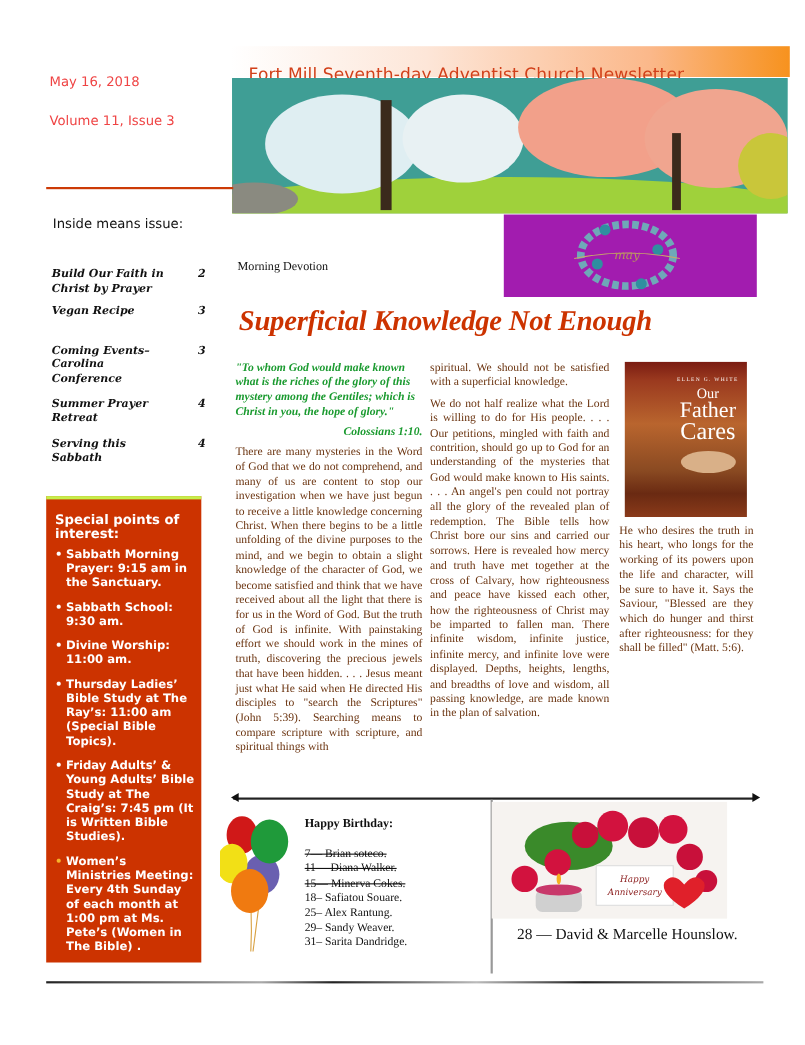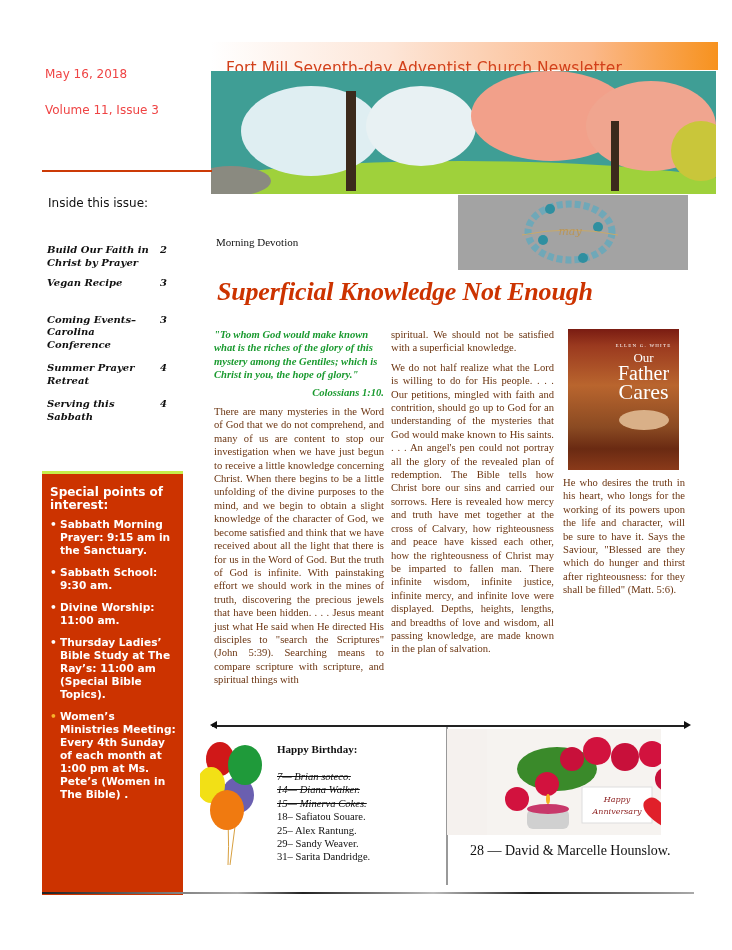--- a/index.html
+++ b/index.html
@@ -25,40 +25,40 @@
       left: 45px; color: #ef4444; font-family: "DejaVu Sans", sans-serif; font-size: 12px;
     }
     .issue-date { top: 67px; }
     .issue-vol { top: 75px; margin-top: 28px; }
 
     .rule-left { left: 42px; top: 170px; width: 170px; height: 2px; background: #cc3a06; }
 
     .inside-title { left: 48px; top: 196px; font-size: 12px; color: #111; font-family: "DejaVu Sans", sans-serif; }
 
     .toc { left: 47px; top: 244px; width: 140px; }
-    .toc-item { display: flex; align-items: flex-start;
+    .toc-item { display: flex; justify-content: space-between; align-items: flex-start;
       font-family: "DejaVu Serif", serif; font-style: italic; font-weight: bold; font-size: 10px; color: #111; line-height: 12.5px; }
     .toc-item .num { width: 10px; text-align: right; }
     .toc-item .lbl { width: 110px; }
 
     
     .points {
-      left: 42px; top: 471px; width: 141px; height: 424px; background: #cc3300;
+      left: 42px; top: 451px; width: 141px; height: 424px; background: #cc3300;
       border-top: 3px solid #c6ef4b; color: #fff; padding: 12px 6px 0 8px;
       font-family: "DejaVu Sans", sans-serif; font-weight: bold;
     }
     .points-title { font-size: 12px; line-height: 13px; margin-bottom: 6px; }
     .points ul { list-style: none; }
     .points li { font-size: 10.6px; line-height: 13px; margin-bottom: 9px; padding-left: 10px; position: relative; }
     .points li::before { content: "•"; position: absolute; left: 0; top: 0; color: #fff; }
     .points li.gold::before { color: #f7b32b; }
 
     
     .morning { left: 216px; top: 236px; font-family: "Liberation Serif", serif; font-size: 11px; color: #111; }
-    .may-img { left: 458px; top: 195px; width: 230px; height: 75px; background: #a3a3a3; }
+    .may-img { left: 458px; top: 195px; width: 230px; height: 75px; background: #a21caf; }
 
     .headline { left: 217px; top: 277px; font-family: "Liberation Serif", serif; font-style: italic; font-weight: bold;
       font-size: 26px; color: #cc3300; letter-spacing: -0.2px; }
 
     .col { font-family: "Liberation Serif", serif; font-size: 10.6px; line-height: 13.4px; color: #6b3410; text-align: justify; }
     .col1 { left: 214px; top: 328px; width: 170px; }
     .col2 { left: 391px; top: 328px; width: 163px; }
     .col3 { left: 563px; top: 476px; width: 122px; }
     .quote { color: #1a9a2f; font-style: italic; font-weight: bold; line-height: 13.4px; text-align: left; }
     .quote-ref { color: #1a9a2f; font-style: italic; font-weight: bold; text-align: right; margin-top: 4px; margin-bottom: 6px; }
@@ -76,23 +76,23 @@
     
     .arrow-line { left: 212px; top: 725px; width: 474px; height: 1.5px; background: #222; }
     .arrow-left { left: 210px; top: 721px; width: 0; height: 0; border-top: 4.5px solid transparent; border-bottom: 4.5px solid transparent; border-right: 7px solid #111; }
     .arrow-right { left: 684px; top: 721px; width: 0; height: 0; border-top: 4.5px solid transparent; border-bottom: 4.5px solid transparent; border-left: 7px solid #111; }
     .vdivider { left: 446px; top: 727px; width: 1.5px; height: 158px; background: #999; }
 
     .balloons { left: 200px; top: 737px; width: 70px; height: 130px; }
 
     .bday-title { left: 277px; top: 743px; font-family: "Liberation Serif", serif; font-weight: bold; font-size: 11px; color: #111; }
     .bday-list { left: 277px; top: 770px; font-family: "Liberation Serif", serif; font-size: 10.6px; color: #111; line-height: 13.4px; }
-    .bday-list .struck { text-decoration: line-through; font-style: italic; }
-
-    .anniv-img { left: 447px; top: 729px; width: 214px; height: 106px; background: #f5f1ee; overflow: hidden; padding-left: 40px; }
+    .bday-list .struck { text-decoration: line-through; }
+
+    .anniv-img { left: 447px; top: 729px; width: 214px; height: 106px; background: #f5f1ee; overflow: hidden; }
     .anniv-text { left: 470px; top: 843px; font-family: "Liberation Serif", serif; font-size: 14px; color: #111; }
 
     .bottom-rule { left: 42px; top: 892px; width: 652px; height: 1.5px; background: linear-gradient(to right, #222 0%, #aaa 30%, #222 40%, #bbb 60%, #222 75%, #aaa 100%); }
   </style>
 </head>
 <body>
 
 <div class="abs masthead">Fort Mill Seventh-day Adventist Church Newsletter</div>
 <div class="abs banner">
   <svg width="505" height="123" viewBox="0 0 505 123">
@@ -105,21 +105,21 @@
     <ellipse cx="490" cy="80" rx="30" ry="30" fill="#c9c63a"></ellipse>
     <rect x="135" y="20" width="10" height="100" fill="#3b2a1c"></rect>
     <rect x="400" y="50" width="8" height="70" fill="#3b2a1c"></rect>
     <ellipse cx="20" cy="110" rx="40" ry="15" fill="#8a8a80"></ellipse>
   </svg>
 </div>
 <div class="abs issue-date">May 16, 2018</div>
 <div class="abs issue-vol">Volume 11, Issue 3</div>
 <div class="abs rule-left"></div>
 
-<div class="abs inside-title">Inside this issue:</div>
+<div class="abs inside-title">Inside means issue:</div>
 <div class="abs toc">
   <div class="toc-item" style="margin-bottom:8px;">
     <span class="lbl">Build Our Faith in Christ by Prayer</span>
     <span class="num">2</span>
   </div>
   <div class="toc-item" style="margin-bottom:24px;">
     <span class="lbl">Vegan Recipe</span>
     <span class="num">3</span>
   </div>
   <div class="toc-item" style="margin-bottom:11px;">
@@ -136,20 +136,21 @@
   </div>
 </div>
 
 <div class="abs points">
   <div class="points-title">Special points of interest:</div>
   <ul>
     <li>Sabbath Morning Prayer: 9:15 am in the Sanctuary.</li>
     <li>Sabbath School: 9:30 am.</li>
     <li>Divine Worship: 11:00 am.</li>
     <li>Thursday Ladies’ Bible Study at The Ray’s: 11:00 am (Special Bible Topics).</li>
+    <li>Friday Adults’ &amp; Young Adults’ Bible Study at The Craig’s:  7:45 pm (It is Written Bible Studies).</li>
     <li class="gold">Women’s Ministries Meeting: Every 4th Sunday of each month at 1:00 pm at Ms. Pete’s (Women in The Bible) .</li>
   </ul>
 </div>
 
 <div class="abs morning">Morning Devotion</div>
 <div class="abs may-img">
   <svg width="230" height="75" viewBox="0 0 230 75">
     <ellipse cx="112" cy="37" rx="42" ry="28" fill="none" stroke="#6fa8b8" stroke-width="7" stroke-dasharray="6 3"></ellipse>
     <circle cx="92" cy="14" r="5" fill="#2f8fa0"></circle>
     <circle cx="140" cy="32" r="5" fill="#2f8fa0"></circle>
@@ -196,21 +197,21 @@
     <ellipse cx="20" cy="22" rx="14" ry="17" fill="#d01818"></ellipse>
     <ellipse cx="38" cy="58" rx="16" ry="18" fill="#6a5fb0"></ellipse>
     <ellipse cx="11" cy="48" rx="14" ry="18" fill="#f2e016"></ellipse>
     <ellipse cx="45" cy="28" rx="17" ry="20" fill="#1f9a3a"></ellipse>
     <ellipse cx="27" cy="73" rx="17" ry="20" fill="#f07a10"></ellipse>
   </svg>
 </div>
 <div class="abs bday-title">Happy Birthday:</div>
 <div class="abs bday-list">
   <div class="struck">7— Brian soteco.</div>
-  <div class="struck">14— Diana Walker.</div>
+  <div class="struck">11— Diana Walker.</div>
   <div class="struck">15— Minerva Cokes.</div>
   <div>18– Safiatou Souare.</div>
   <div>25– Alex Rantung.</div>
   <div>29– Sandy Weaver.</div>
   <div>31– Sarita Dandridge.</div>
 </div>
 
 <div class="abs anniv-img">
   <svg width="214" height="106" viewBox="0 0 214 106">
     <rect width="214" height="106" fill="#f6f3f0"></rect>

